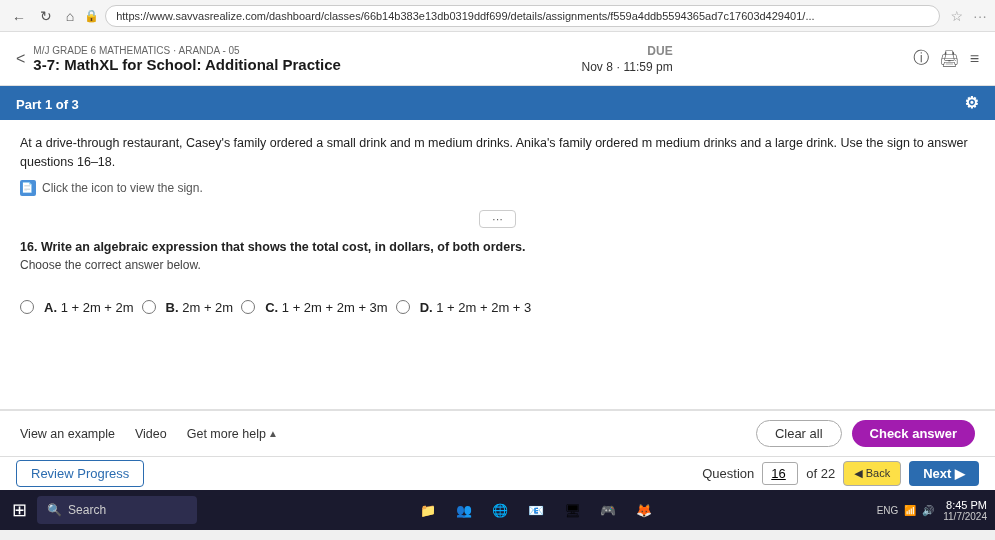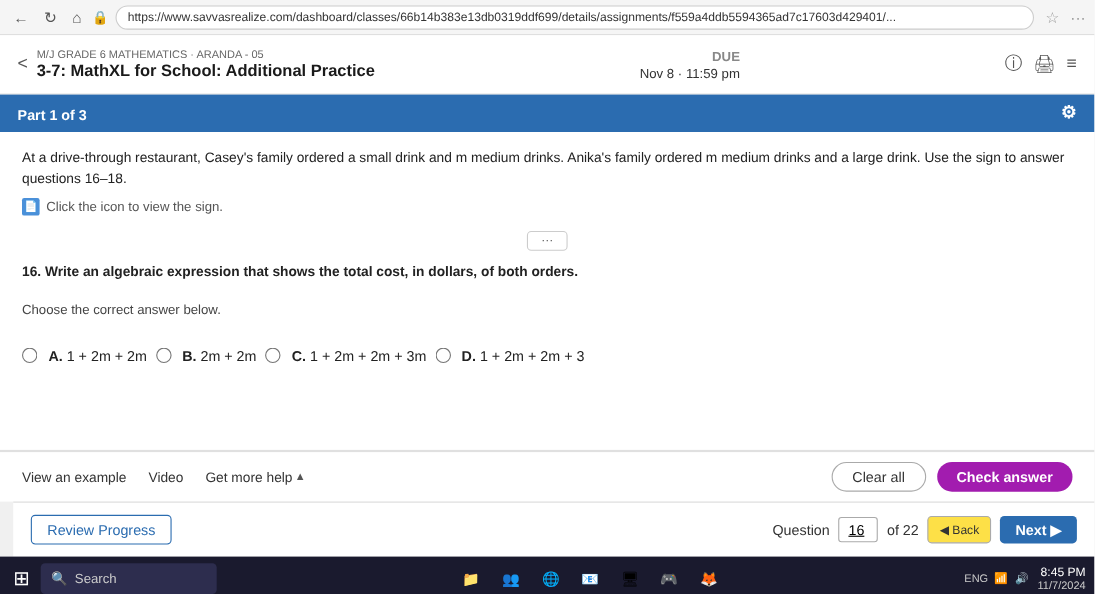--- a/index.html
+++ b/index.html
@@ -93,21 +93,21 @@
       display: inline-flex; align-items: center; justify-content: center;
       font-size: 10px; color: white; border-radius: 2px;
     }
     .expand-btn {
       display: flex; justify-content: center; margin-bottom: 12px;
     }
     .expand-btn button {
       background: white; border: 1px solid #ccc; border-radius: 4px; padding: 2px 12px; font-size: 11px; cursor: pointer; color: #555;
     }
 
-    .question-header { font-size: 12.5px; font-weight: 700; color: #222; margin-bottom: 20px; }
+    .question-header { font-size: 12.5px; font-weight: 700; color: #222; margin-bottom: 4px; }
     .question-sub { font-size: 12px; color: #444; margin-bottom: 28px; }
 
     .answer-options { display: flex; flex-direction: row; gap: 8px; }
     .answer-option {
       display: flex; align-items: center; gap: 10px; font-size: 13px; color: #222; cursor: pointer;
     }
     .answer-option input[type=radio] { width: 14px; height: 14px; cursor: pointer; accent-color: #2b6cb0; }
     .answer-option label { cursor: pointer; }
 
     
@@ -134,22 +134,21 @@
     }
 
     
     .review-bar {
       background: white;
       border-top: 1px solid #ddd;
       padding: 8px 16px;
       display: flex;
       align-items: center;
       justify-content: space-between;
-      height: 50px;
-      margin-left: 12px;
+      height: 34px;
     }
     .review-progress-btn {
       border: 1px solid #2b6cb0; background: white; border-radius: 4px;
       padding: 5px 14px; font-size: 13px; color: #2b6cb0; cursor: pointer; font-weight: 500;
     }
     .nav-controls { display: flex; align-items: center; gap: 8px; }
     .question-label { font-size: 13px; color: #333; }
     .question-number-box {
       border: 1px solid #aaa; border-radius: 3px;
       padding: 3px 8px; font-size: 13px; min-width: 36px; text-align: left; text-decoration: underline;

